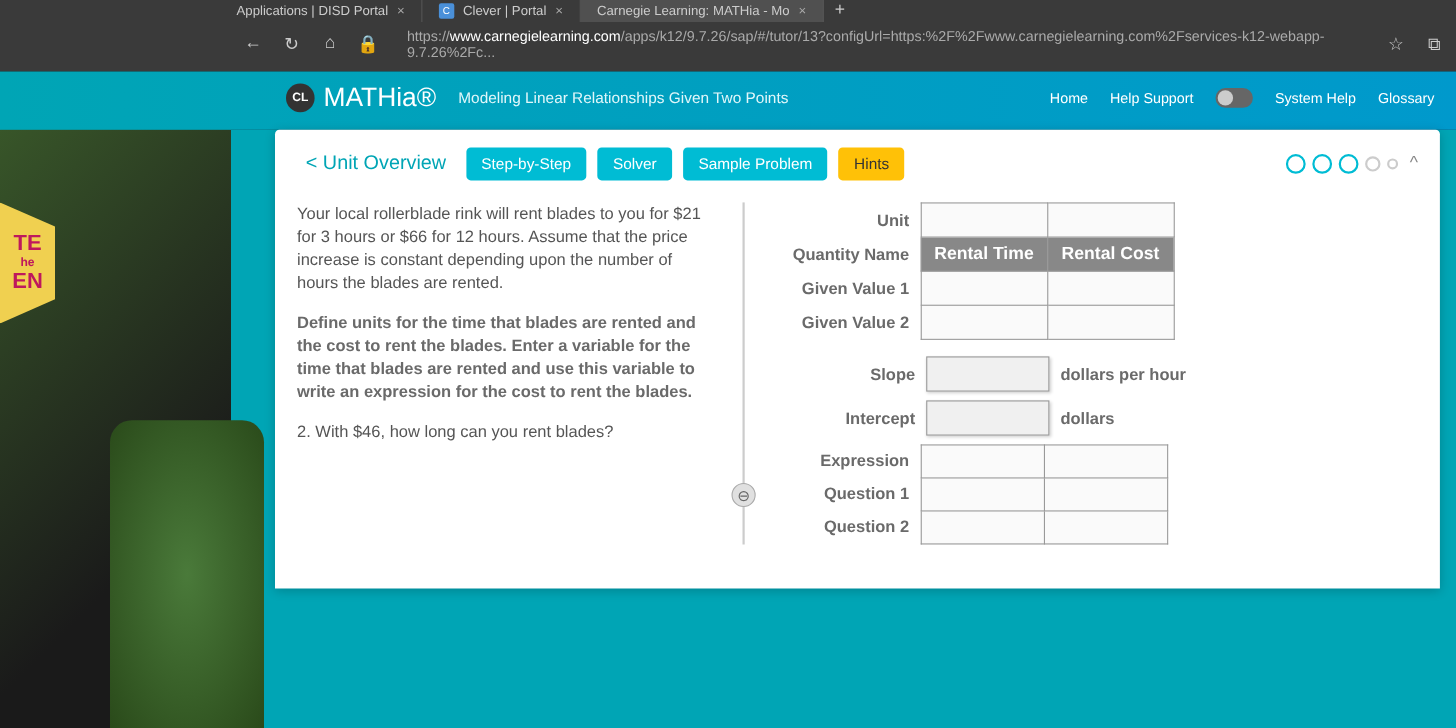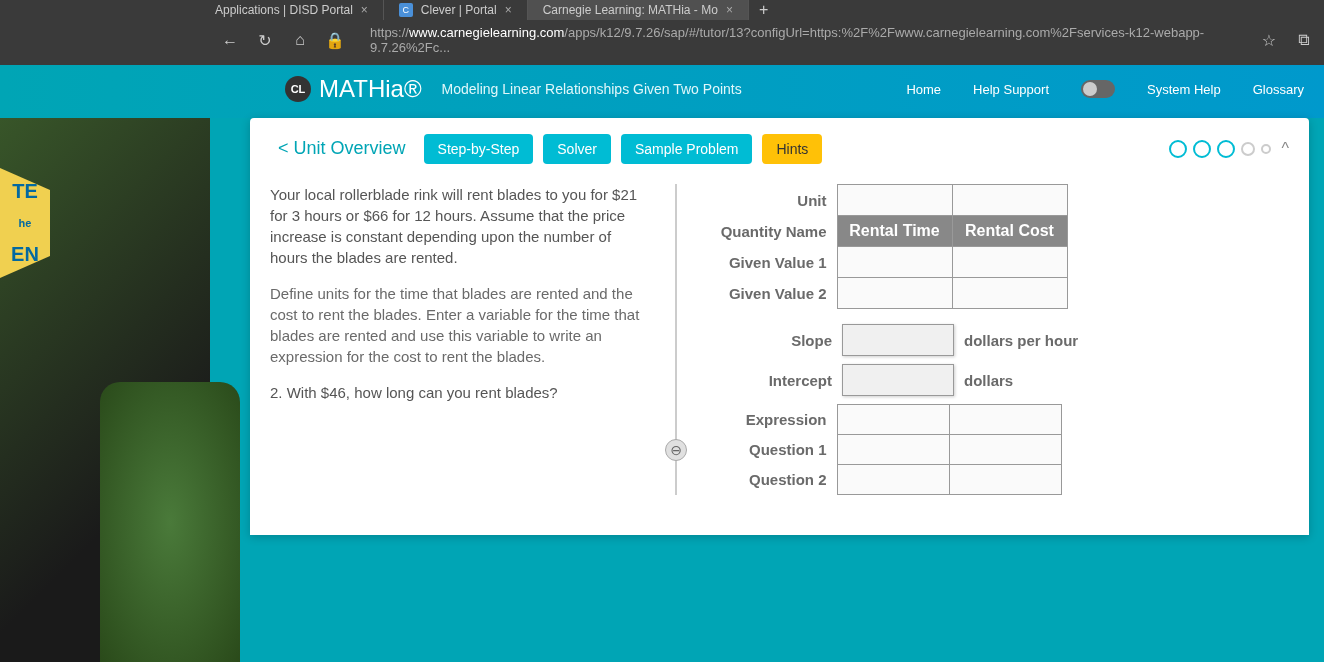--- a/index.html
+++ b/index.html
@@ -17,24 +17,24 @@
     .nav-icon { width: 20px; height: 20px; display: flex; align-items: center; justify-content: center; cursor: pointer; }
     .url-bar { flex: 1; color: #aaa; font-size: 13px; padding-left: 10px; }
     .url-bar .domain { color: #fff; }
     .url-lock { color: #aaa; }
     
     .app-header { 
       background: linear-gradient(to right, #00a5b5, #0099cc); 
       display: flex; align-items: center; padding: 10px 20px 15px 260px; color: white; 
       position: relative;
     }
-    .logo-badge { width: 26px; height: 26px; background: #333; border-radius: 50%; color: white; font-size: 11px; font-weight: bold; display: flex; align-items: center; justify-content: center; margin-right: 8px; margin-left: 25px; }
+    .logo-badge { width: 26px; height: 26px; background: #333; border-radius: 50%; color: white; font-size: 11px; font-weight: bold; display: flex; align-items: center; justify-content: center; margin-right: 8px; }
     .app-title { font-size: 24px; font-weight: 500; margin-right: 20px; }
     .app-subtitle { font-size: 14px; color: #e0f7fa; }
-    .header-right { margin-left: auto; display: flex; align-items: center; gap: 32px; font-size: 13px; }
+    .header-right { margin-left: auto; display: flex; align-items: center; gap: 20px; font-size: 13px; }
     .header-link { color: white; cursor: pointer; white-space: nowrap; }
     .toggle { width: 34px; height: 18px; background: #666; border-radius: 9px; position: relative; }
     .toggle::after { content: ''; position: absolute; width: 14px; height: 14px; background: #ccc; border-radius: 50%; top: 2px; left: 2px; }
     
     .content-area { 
       background: #00a5b5; 
       padding: 0 15px 15px 250px;
       min-height: 580px;
     }
     
@@ -56,21 +56,21 @@
     .tool-btn.hints { background: #ffc107; color: #333; }
     .progress-dots { margin-left: auto; display: flex; gap: 6px; align-items: center; }
     .dot { width: 18px; height: 18px; border: 2px solid #00bcd4; border-radius: 50%; background: white; }
     .dot.small { width: 14px; height: 14px; border-color: #ccc; }
     .dot.tiny { width: 10px; height: 10px; border-color: #ccc; }
     .chevron { color: #888; font-size: 16px; margin-left: 4px; }
     
     .main-content { display: flex; padding: 10px 20px 40px; gap: 20px; }
     .left-panel { flex: 0 0 380px; color: #555; font-size: 15px; line-height: 1.4; }
     .left-panel p { margin-bottom: 15px; }
-    .left-panel .bold-text { font-weight: normal; color: #6a6a6a; }
+    .left-panel .bold-text { font-weight: bold; color: #6a6a6a; }
     .left-panel .question { margin-bottom: 12px; }
     
     .divider { width: 2px; background: #ccc; margin: 0 5px; position: relative; }
     .divider-handle { 
       position: absolute; width: 22px; height: 22px; background: #e0e0e0; 
       border: 1px solid #aaa; border-radius: 50%; left: -10px; top: 255px;
       display: flex; align-items: center; justify-content: center; color: #666; font-size: 14px;
     }
     
     .right-panel { flex: 1; color: #555; }
@@ -100,24 +100,24 @@
     .bottom-table { border-collapse: collapse; }
     .bottom-table td { border: 1px solid #999; height: 30px; }
     .bottom-label { border: none !important; text-align: right; font-weight: bold; color: #6a6a6a; font-size: 15px; padding-right: 10px; width: 135px; }
     .bottom-input { width: 112px; background: #fafafa; }
     
     .photo-edge { 
       position: absolute; left: 0; top: 80px; width: 210px; bottom: 0;
       background: linear-gradient(135deg, #3a5a2a 0%, #1a1a1a 70%);
     }
     .yellow-badge { 
-      position: absolute; left: 0; top: 88px; width: 50px; height: 110px;
+      position: absolute; left: 0; top: 104px; width: 50px; height: 110px;
       background: #f0d050; clip-path: polygon(0 0, 100% 20%, 100% 80%, 0 100%);
       display: flex; flex-direction: column; align-items: center; justify-content: center;
-      color: #0369a1; font-weight: bold; font-size: 20px; gap: 14px;
+      color: #be185d; font-weight: bold; font-size: 20px;
     }
     .green-edge {
       position: absolute; left: 100px; bottom: 0; width: 140px; height: 280px;
       background: radial-gradient(ellipse at center, #4a7a3a 0%, #2a4a1a 100%);
       border-radius: 20px 20px 0 0;
     }
   </style>
 </head>
 <body>
 

